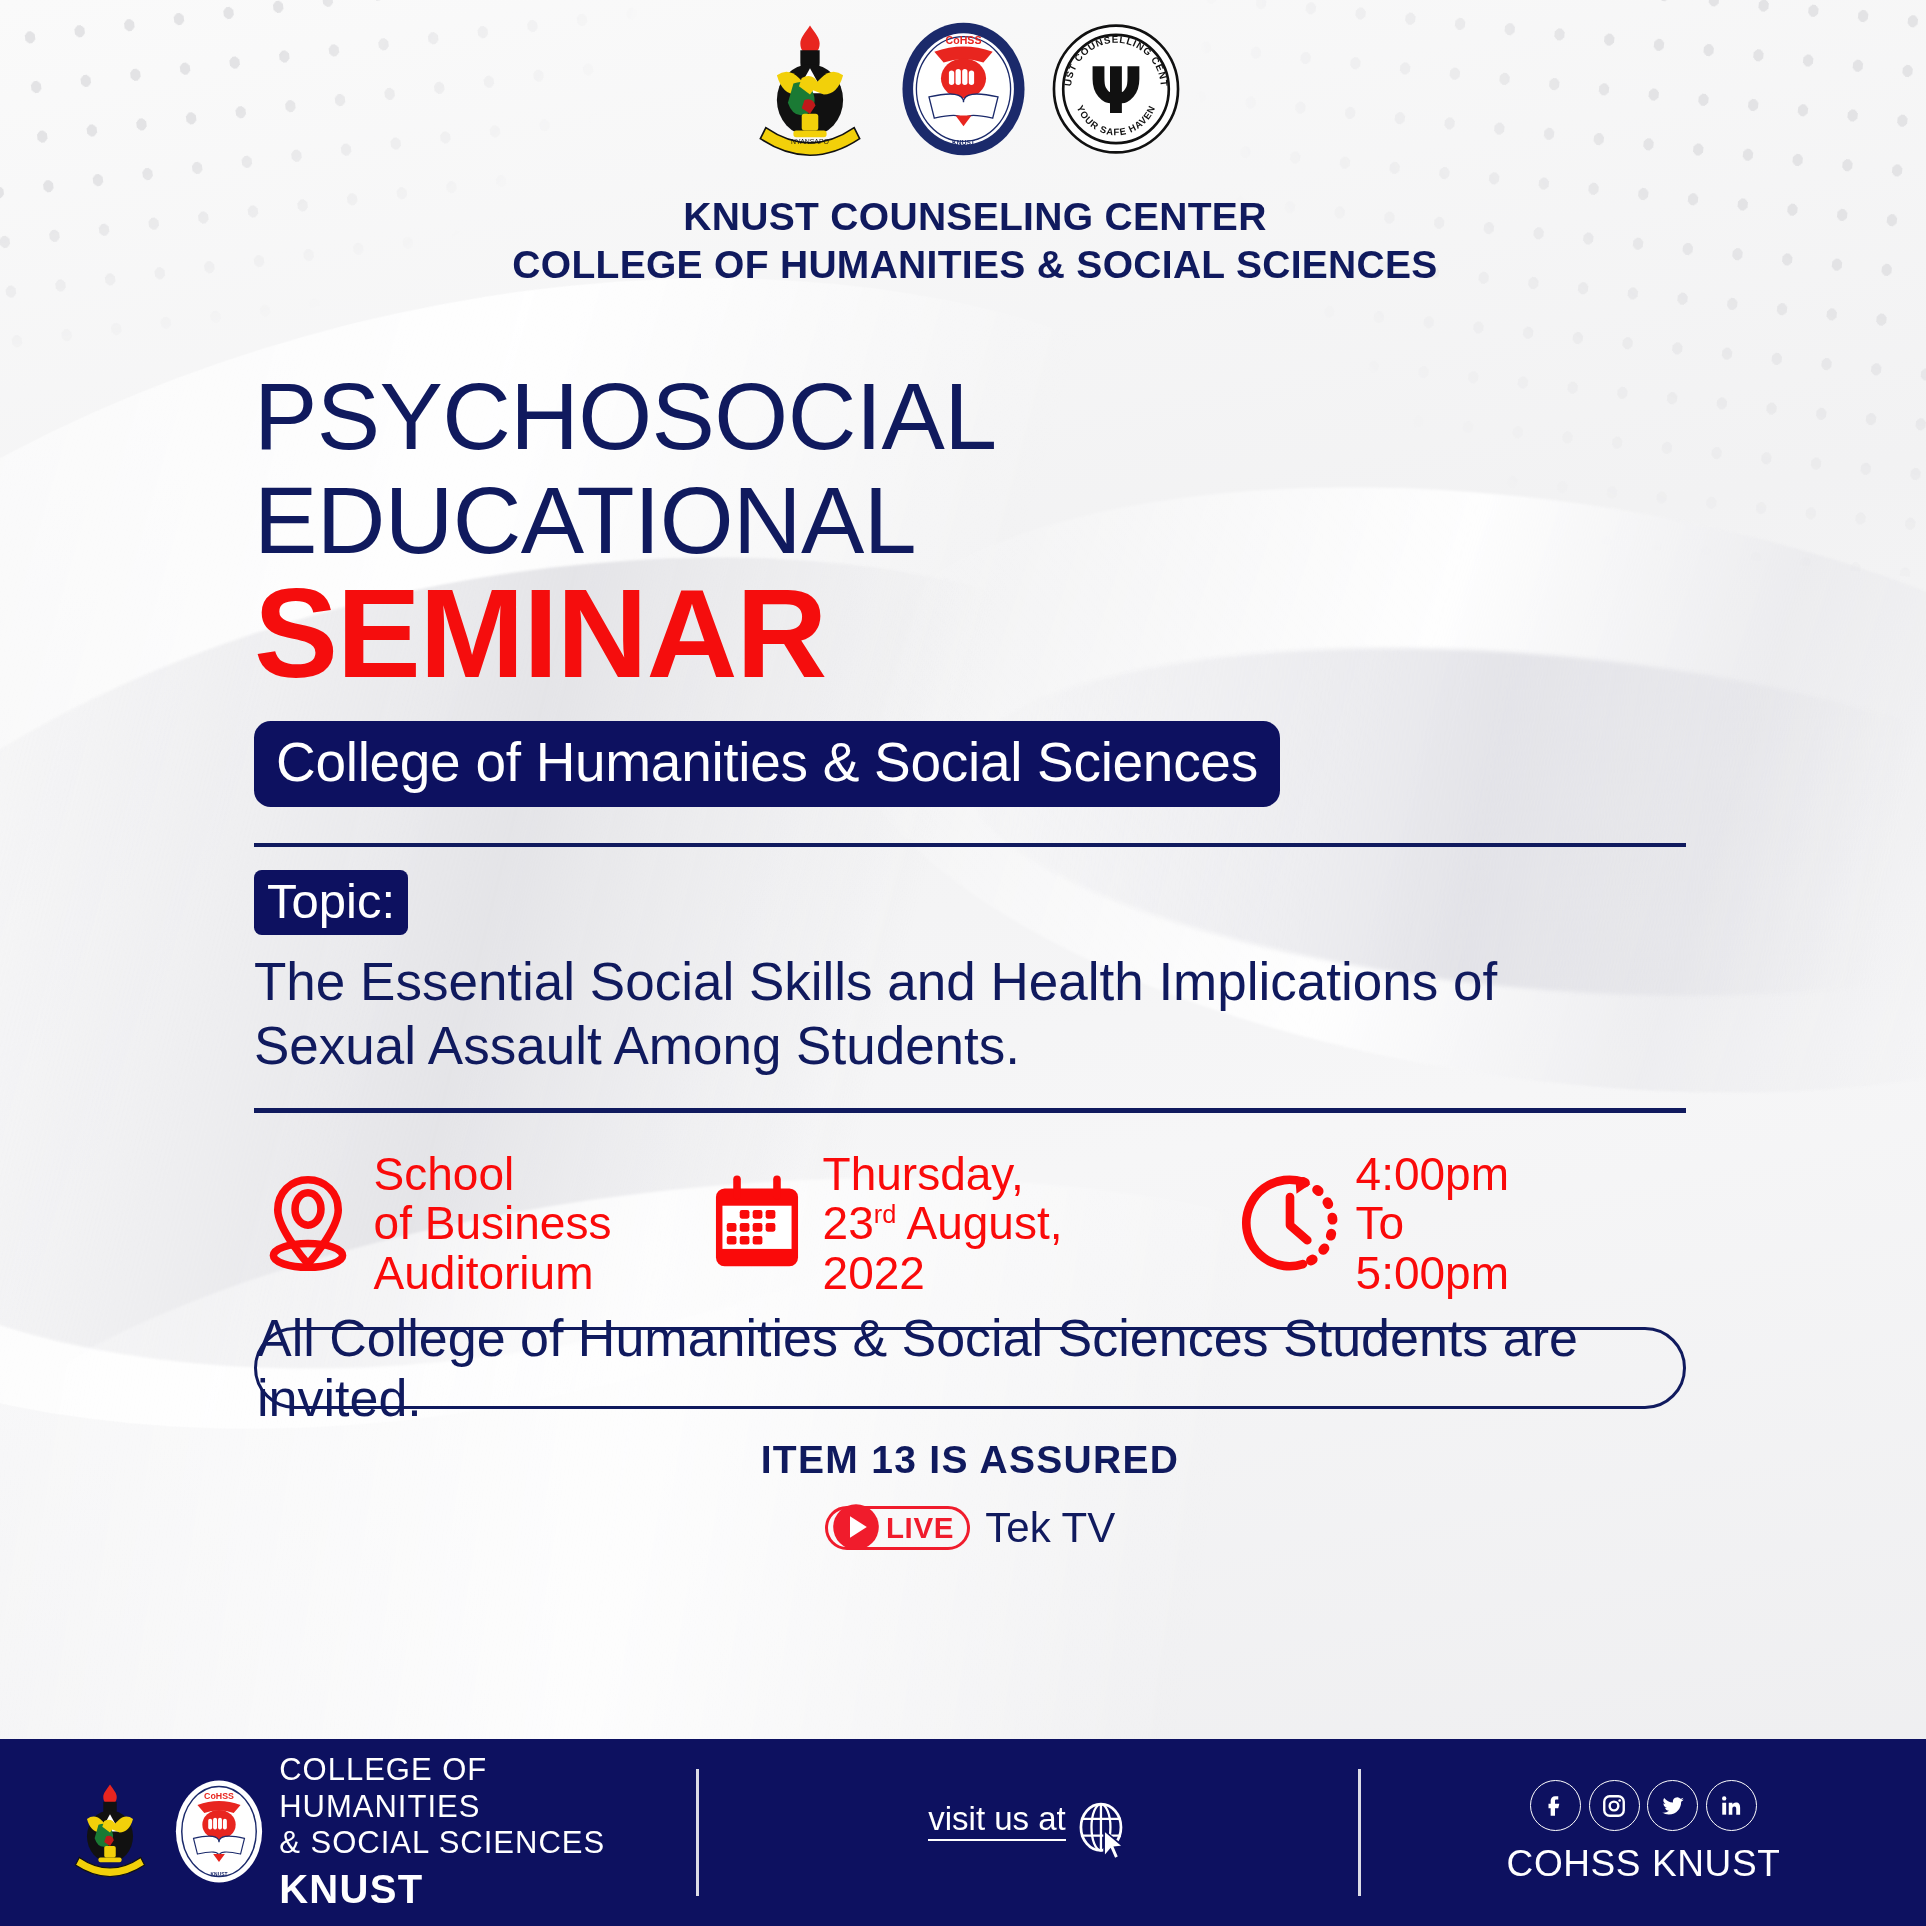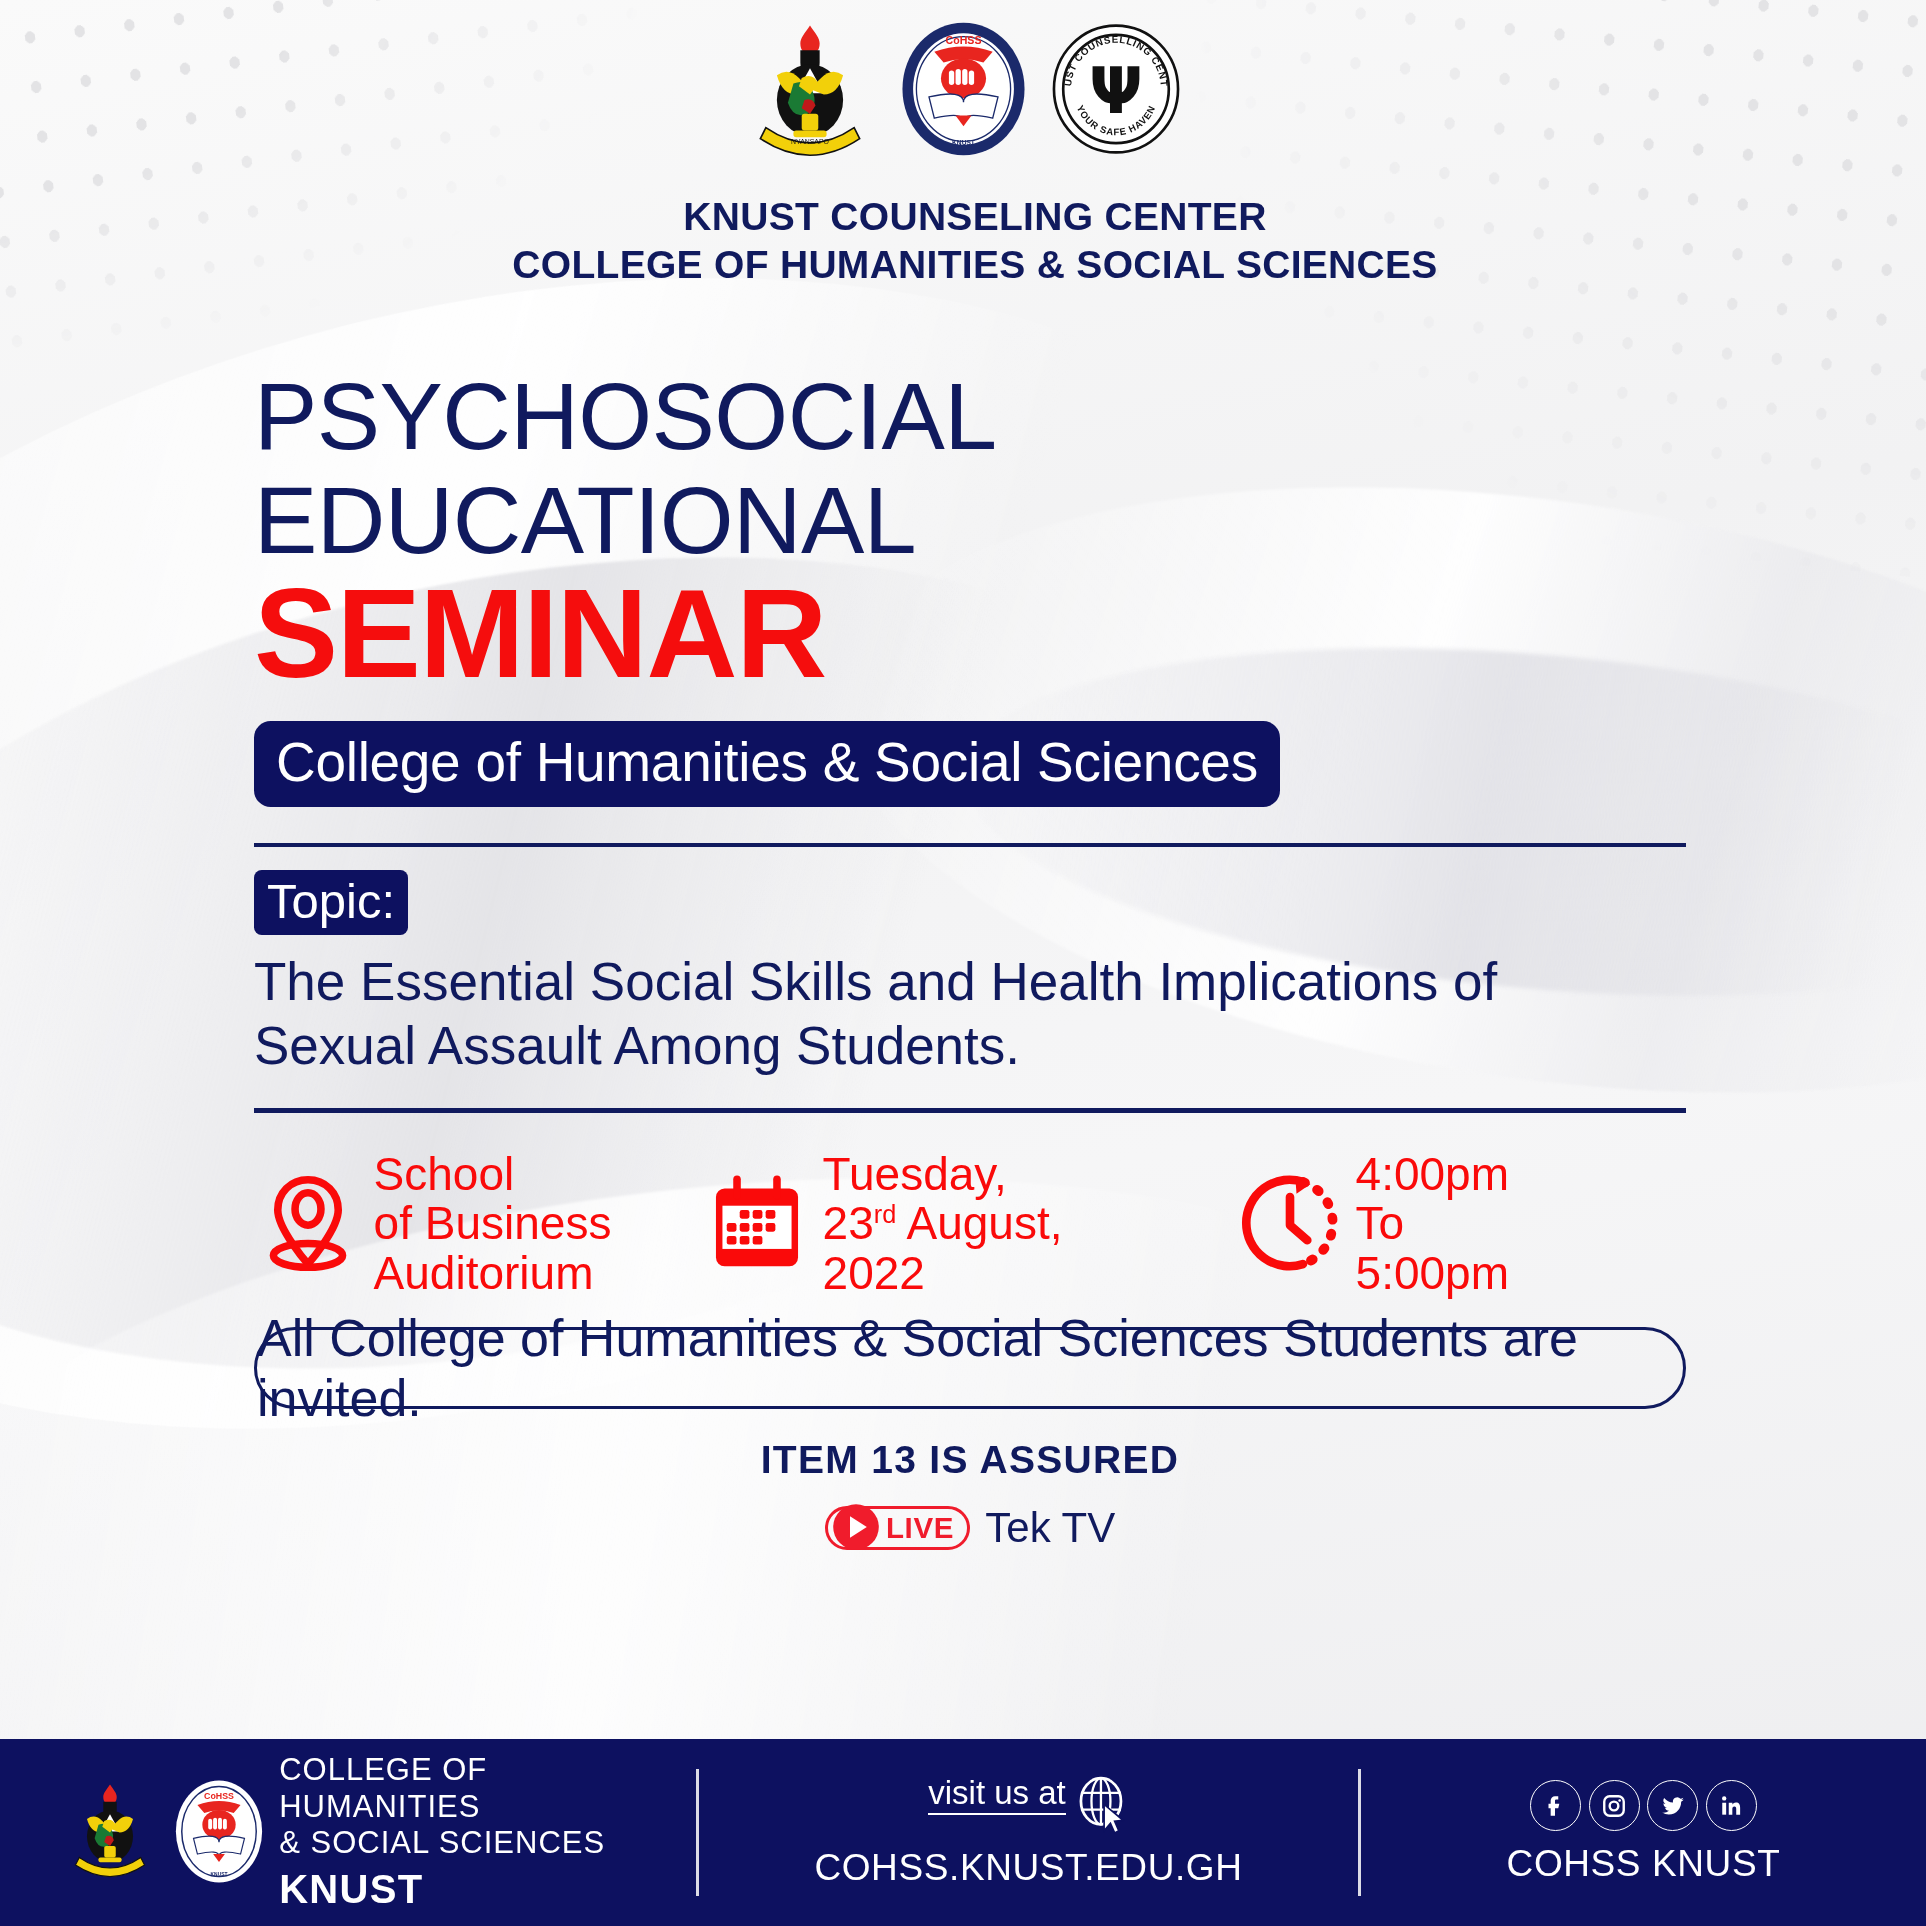--- a/index.html
+++ b/index.html
@@ -255,21 +255,21 @@
               <rect x="34" y="50" width="9" height="8" rx="2"></rect>
               <rect x="46" y="50" width="9" height="8" rx="2"></rect>
               <rect x="58" y="50" width="9" height="8" rx="2"></rect>
               <rect x="22" y="62" width="9" height="8" rx="2"></rect>
               <rect x="34" y="62" width="9" height="8" rx="2"></rect>
               <rect x="46" y="62" width="9" height="8" rx="2"></rect>
             </g>
           </svg>
         </div>
         <div class="detail-text">
-          <div>Tuesday,</div>
+          <div>Thursday,</div>
           <div><span>23</span><sup>rd</sup> <span>August,</span></div>
           <div>2022</div>
         </div>
       </div>
 
       <div class="detail d-time">
         <div class="detail-icon">
           <svg width="108" height="108" viewBox="0 0 100 100">
             <path d="M62 12 A40 40 0 1 0 62 88" fill="none" stroke="#fa0a0a" stroke-width="8" stroke-linecap="round"></path>
             <path d="M62 12 A40 40 0 0 1 62 88" fill="none" stroke="#fa0a0a" stroke-width="9" stroke-linecap="round" stroke-dasharray="2 13"></path>
@@ -358,21 +358,20 @@
           <svg width="54" height="59" viewBox="0 0 50 56">
             <ellipse cx="24" cy="24" rx="19" ry="22" fill="none" stroke="#fff" stroke-width="2.6"></ellipse>
             <ellipse cx="24" cy="24" rx="9" ry="22" fill="none" stroke="#fff" stroke-width="2.2"></ellipse>
             <line x1="5" y1="16" x2="43" y2="16" stroke="#fff" stroke-width="2.2"></line>
             <line x1="5" y1="32" x2="43" y2="32" stroke="#fff" stroke-width="2.2"></line>
             <line x1="24" y1="2" x2="24" y2="46" stroke="#fff" stroke-width="2.2"></line>
             <path d="M27 27 L27 52 L33 45 L37 54 L41 52 L37 43 L45 42 Z" fill="#fff" stroke="#0d1160" stroke-width="1.6"></path>
           </svg>
         </span>
       </div>
-      <div class="url">COHSS.KNUST.EDU.GH</div>
     </div>
 
     <div class="f-div"></div>
 
     <div class="f-right">
       <div class="socials">
         <span class="soc">
           <svg width="26" height="26" viewBox="0 0 24 24">
               <path d="M15 3h-3a4 4 0 0 0-4 4v3H6v4h2v7h4v-7h3l1-4h-4V7a1 1 0 0 1 1-1h2z" fill="#fff"></path>
             </svg>

